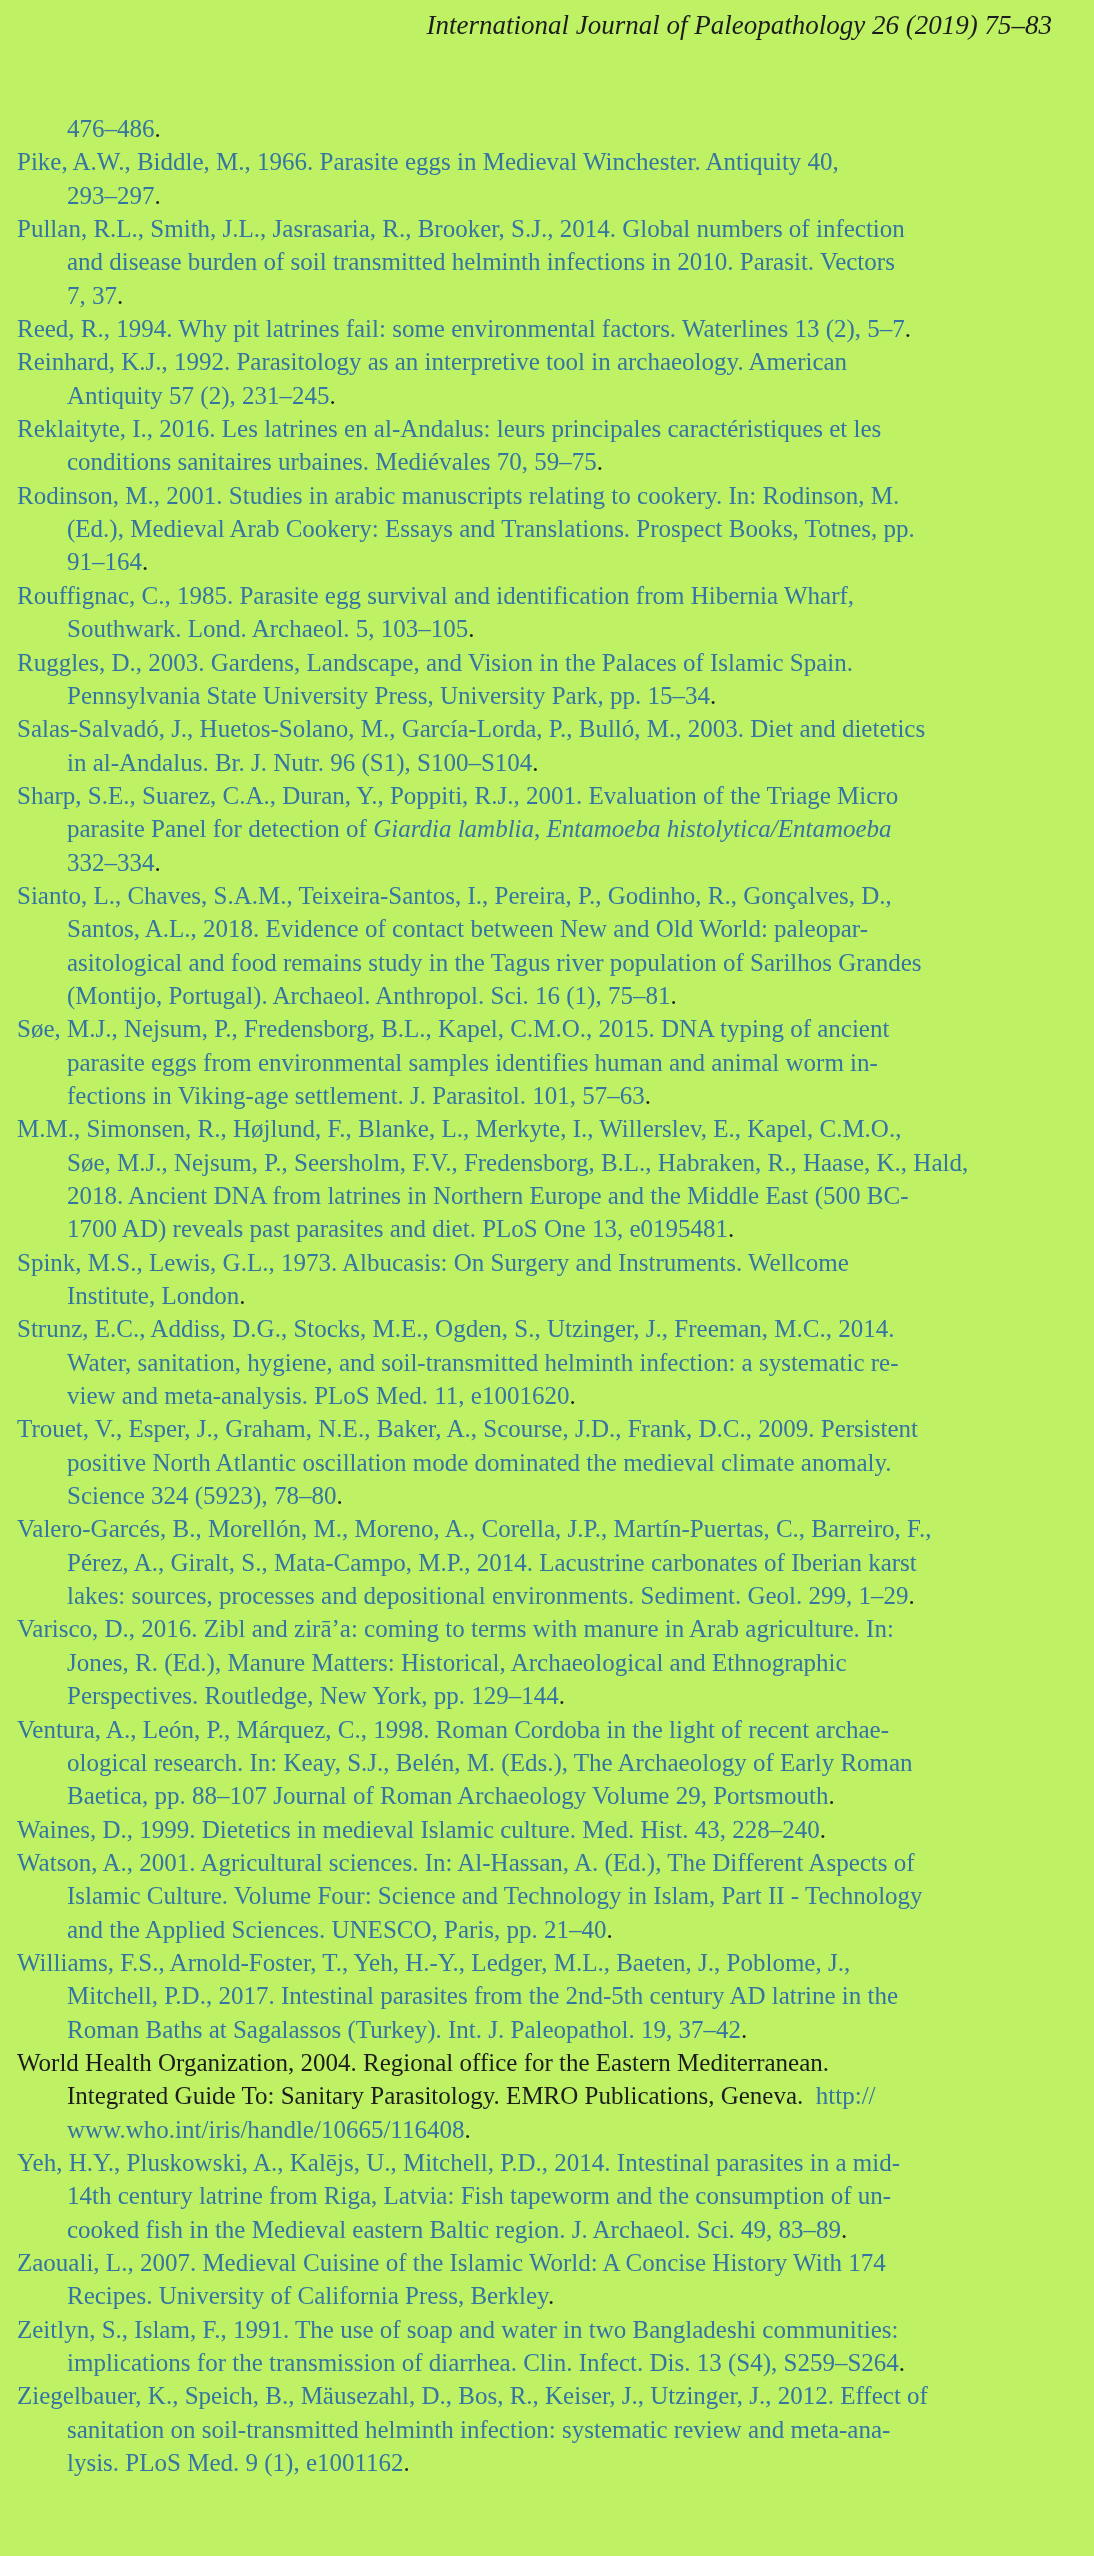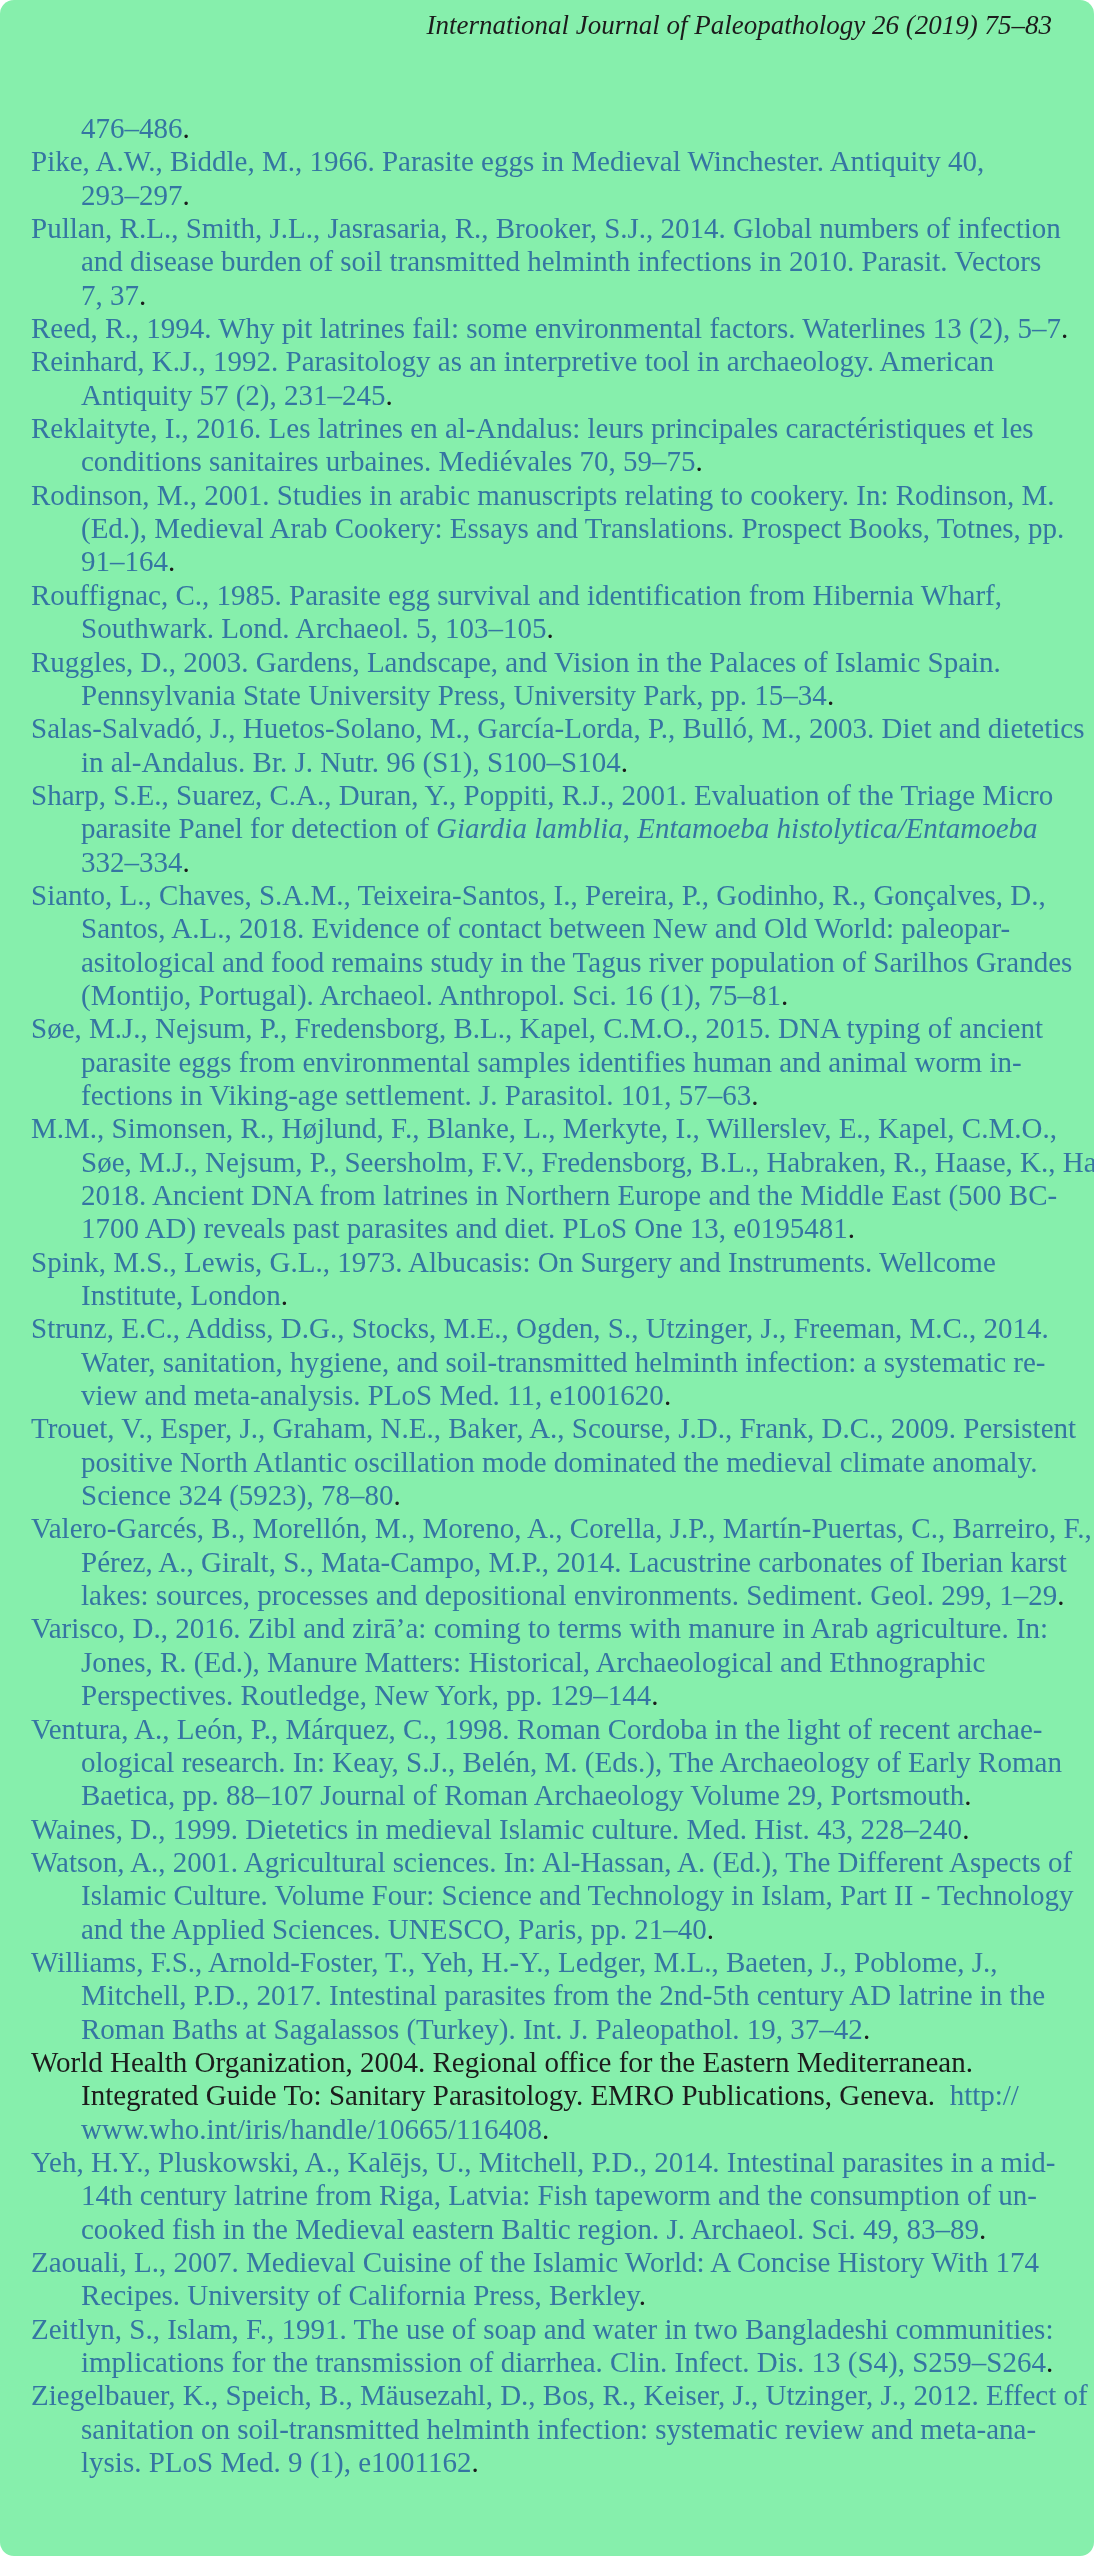--- a/index.html
+++ b/index.html
@@ -8,39 +8,38 @@
     background: #ffffff;
     width: 1094px;
     height: 2556px;
     overflow: hidden;
     font-family: "Liberation Serif", "DejaVu Serif", serif;
   }
   .page {
     position: relative;
     width: 1094px;
     height: 2556px;
-    background: #86efac;
-    border-radius: 14px;
+    background: #bef264;
   }
   .running-head {
     position: absolute;
     top: 10px;
     right: 42px;
     font-style: italic;
     font-size: 27px;
     color: #1c1c1c;
     letter-spacing: 0px;
     white-space: nowrap;
   }
   .refs {
     position: absolute;
-    left: 31px;
+    left: 17px;
     top: 112px;
     width: 1055px;
-    font-size: 29px;
+    font-size: 25px;
     line-height: 33.35px;
     color: #3575a2;
   }
   .ref { margin: 0; padding: 0; }
   .ref .line {
     padding-left: 50px;
     white-space: nowrap;
   }
   .ref .line:first-child { padding-left: 0; }
   .ref.fragment .line:first-child { padding-left: 50px; }

